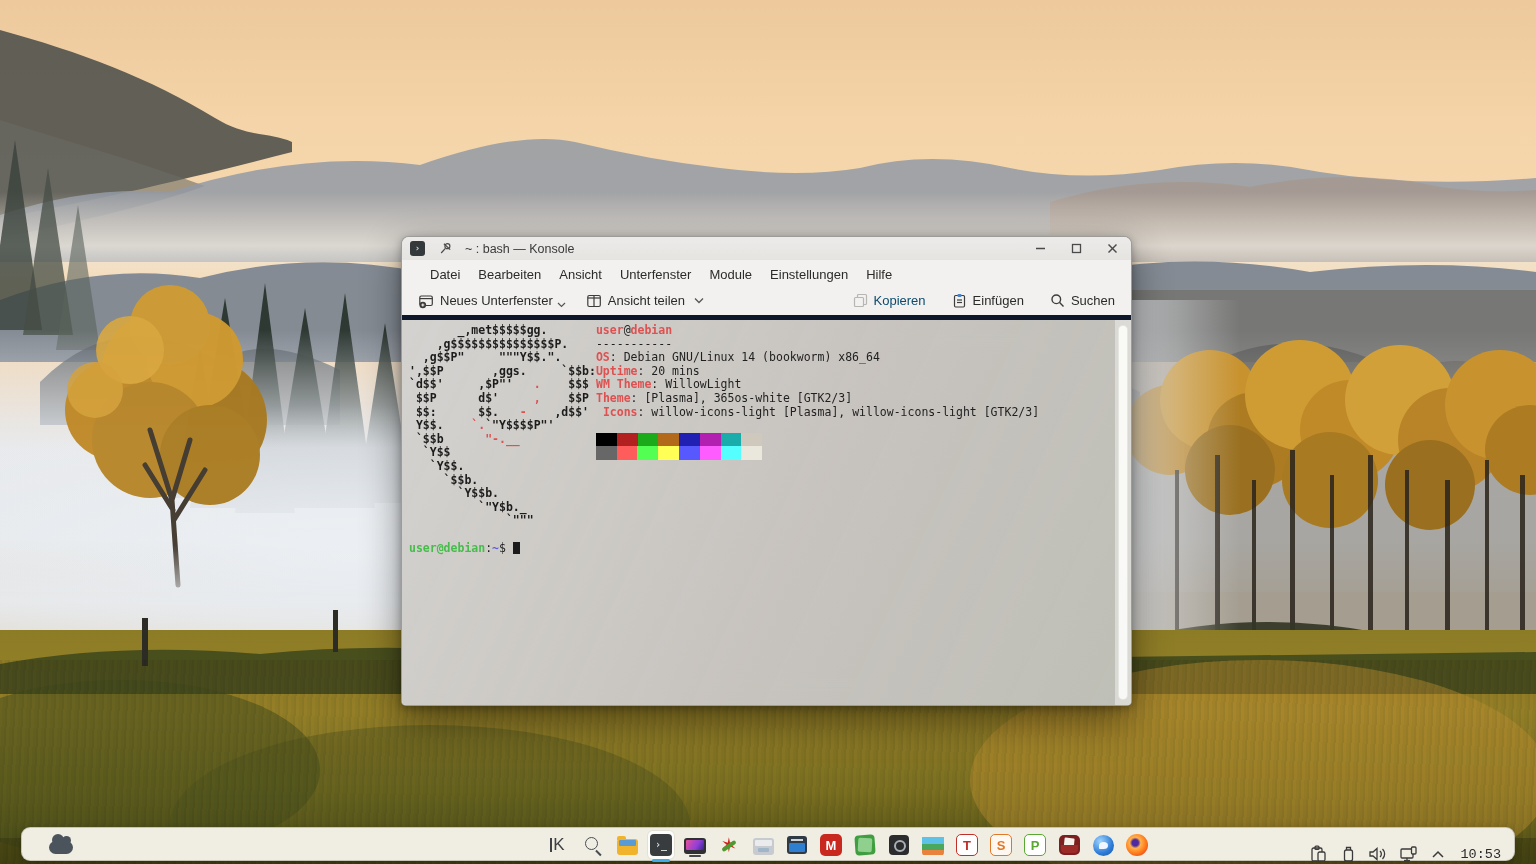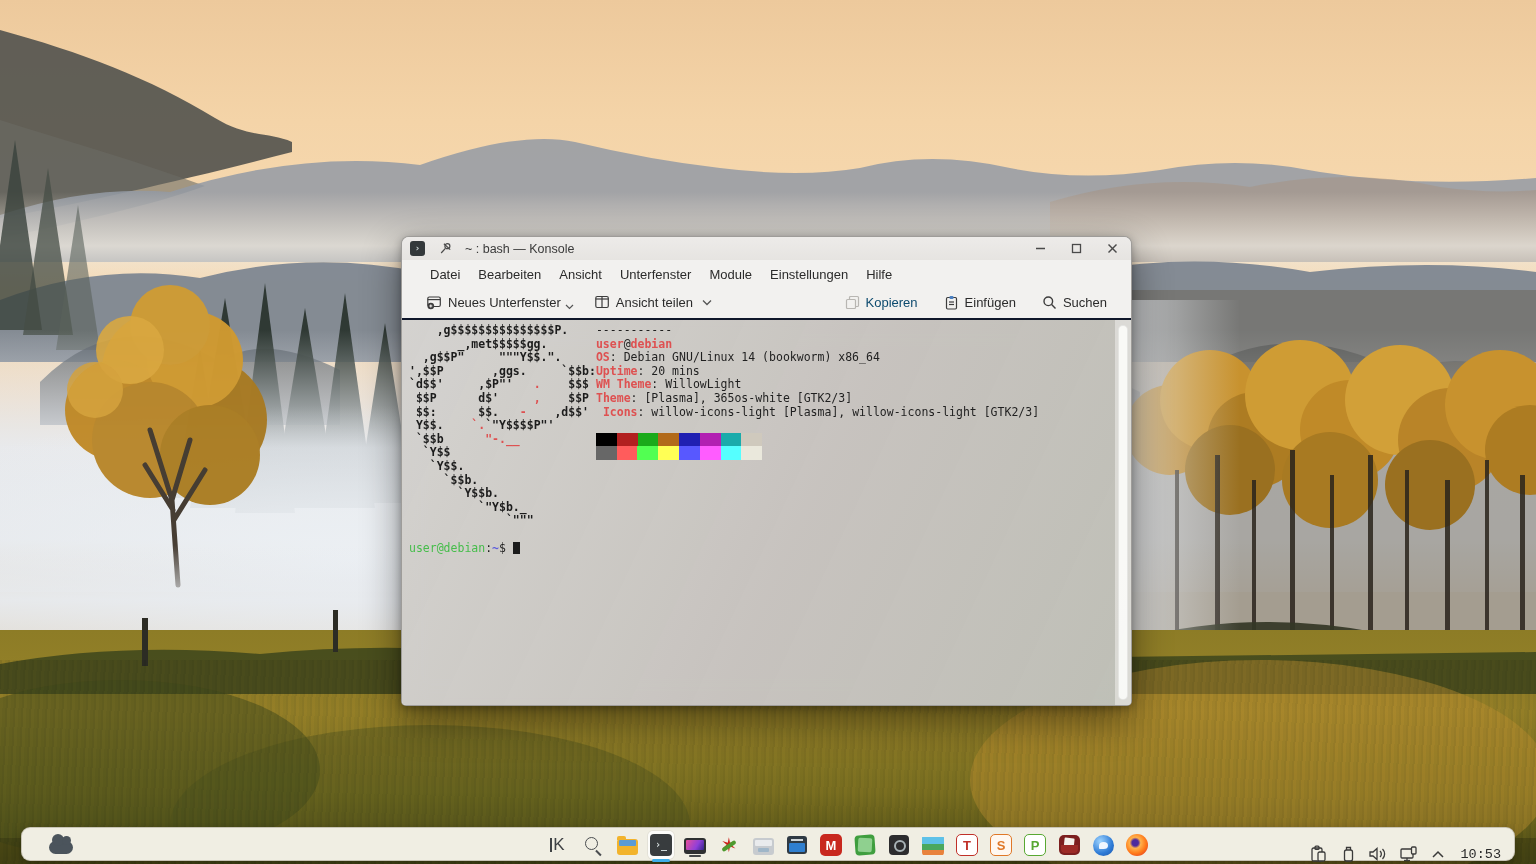--- a/index.html
+++ b/index.html
@@ -25,38 +25,38 @@
   .tb-appicon { width:15px; height:15px; background:#34393b; border-radius:3px; margin-left:2px;
     color:#cfd8d8; font:bold 9px/15px "DejaVu Sans Mono",monospace; text-align:center; }
   .tb-pin { margin-left:14px; display:flex; }
   .tb-title { margin-left:13px; font-size:12.5px; color:#3a3a3a; }
   .win-buttons { margin-left:auto; display:flex; align-items:center; }
   .win-btn { width:26px; height:20px; display:flex; align-items:center; justify-content:center; margin-left:10px; }
 
   .menubar { height:26px; background:#f2f1ef; display:flex; align-items:flex-end; padding-left:19px; flex:0 0 auto; }
   .menu-item { font-size:13px; color:#2b2b2b; padding:4px 9px; border-radius:3px; }
 
-  .toolbar { height:34px; background:#f2f1ef; display:flex; align-items:center; padding:0 18px;
-    border-bottom:2px solid #0f172a; flex:0 0 auto; }
+  .toolbar { height:34px; background:#f2f1ef; display:flex; align-items:center; padding:0 10px;
+    border-bottom:5px solid #0f172a; flex:0 0 auto; }
   .tool-btn { display:flex; align-items:center; gap:6px; font-size:13px; color:#2b2b2b; padding:5px 6px; border-radius:4px; }
   .tool-btn.disabled { color:#0c4a6e; }
   .tool-right { margin-left:auto; display:flex; align-items:center; gap:14px; }
   .chev-small { margin-top:9px; margin-left:-2px; }
 
   .term-wrap { flex:1 1 auto; position:relative; overflow:hidden; }
   .term-bg { position:absolute; inset:0;
     background:linear-gradient(115deg, rgba(207,205,202,.85), rgba(189,185,180,.82) 55%, rgba(177,179,168,.8));
     backdrop-filter: blur(12px) saturate(.85); }
   .term-content { position:absolute; left:0; top:0; right:16px; bottom:0; padding:4px 0 0 7px;
     font:11.5px "DejaVu Sans Mono", monospace; }
   .tline { white-space:pre; height:13.6px; line-height:13.6px; }
   .sa { color:#1c1c1c; font-weight:bold; }
   .sr { color:#de5151; font-weight:bold; }
   .st { color:#1f1f1f; }
-  .sg { color:#46bd4b; font-weight:normal; }
+  .sg { color:#46bd4b; font-weight:bold; }
   .sb { color:#5c5cdd; font-weight:bold; }
   .pblock { display:inline-block; width:3ch; height:13.6px; vertical-align:top; }
   .cursor { display:inline-block; width:7px; height:12px; background:#1b1b1b; vertical-align:-2px; }
   .scroll-strip { position:absolute; top:0; bottom:0; right:0; width:16px; background:rgba(240,239,236,.55); }
   .scroll-thumb { position:absolute; top:5px; bottom:5px; right:3px; width:10px; border-radius:5px;
     background:rgba(252,252,250,.9); border:1px solid rgba(0,0,0,.08); }
 
   
   .taskbar { position:absolute; left:21px; right:21px; top:827px; height:34px;
     background:#f0eee3; border:1px solid rgba(110,100,80,.3); border-radius:9px;
@@ -330,22 +330,22 @@
             <line x1="9.6" y1="9.6" x2="13.5" y2="13.5"></line>
         </svg>
         <span>Suchen</span>
       </div>
     </div>
   </div>
 
   <div class="term-wrap">
     <div class="term-bg"></div>
     <div class="term-content">
+        <div class="tline"><span class="sa">       _,met$$$$$gg.       </span><span class="sr">user</span><span class="st">@</span><span class="sr">debian</span></div>
         <div class="tline"><span class="sa">    ,g$$$$$$$$$$$$$$$P.    </span><span class="st">-----------</span></div>
-        <div class="tline"><span class="sa">       _,met$$$$$gg.       </span><span class="sr">user</span><span class="st">@</span><span class="sr">debian</span></div>
         <div class="tline"><span class="sa">  ,g$$P"     """Y$$.".     </span><span class="sr">OS</span><span class="st">: Debian GNU/Linux 14 (bookworm) x86_64</span></div>
         <div class="tline"><span class="sa">',$$P       ,ggs.     `$$b:</span><span class="sr">Uptime</span><span class="st">: 20 mins</span></div>
         <div class="tline"><span class="sa">`d$$'     ,$P"'   </span><span class="sr">.</span><span class="sa">    $$$ </span><span class="sr">WM Theme</span><span class="st">: WillowLight</span></div>
         <div class="tline"><span class="sa"> $$P      d$'     </span><span class="sr">,</span><span class="sa">    $$P </span><span class="sr">Theme</span><span class="st">: [Plasma], 365os-white [GTK2/3]</span></div>
         <div class="tline"><span class="sa"> $$:      $$.   </span><span class="sr">-</span><span class="sa">    ,d$$'  </span><span class="sr">Icons</span><span class="st">: willow-icons-light [Plasma], willow-icons-light [GTK2/3]</span></div>
         <div class="tline"><span class="sa"> Y$$.    </span><span class="sr">`.</span><span class="sa">`"Y$$$$P"'      </span></div>
         <div class="tline"><span class="sa"> `$$b      </span><span class="sr">"-.__</span><span class="sa">           </span><span class="pblock" style="background: rgb(0, 0, 0);"></span><span class="pblock" style="background: rgb(178, 32, 32);"></span><span class="pblock" style="background: rgb(26, 170, 26);"></span><span class="pblock" style="background: rgb(178, 106, 26);"></span><span class="pblock" style="background: rgb(32, 32, 178);"></span><span class="pblock" style="background: rgb(178, 32, 178);"></span><span class="pblock" style="background: rgb(26, 171, 171);"></span><span class="pblock" style="background: rgb(207, 201, 189);"></span></div>
         <div class="tline"><span class="sa">  `Y$$                     </span><span class="pblock" style="background: rgb(103, 103, 103);"></span><span class="pblock" style="background: rgb(255, 92, 92);"></span><span class="pblock" style="background: rgb(82, 255, 82);"></span><span class="pblock" style="background: rgb(255, 255, 85);"></span><span class="pblock" style="background: rgb(88, 88, 255);"></span><span class="pblock" style="background: rgb(255, 92, 255);"></span><span class="pblock" style="background: rgb(85, 255, 255);"></span><span class="pblock" style="background: rgb(234, 232, 220);"></span></div>
         <div class="tline"><span class="sa">   `Y$$.                   </span></div>
         <div class="tline"><span class="sa">     `$$b.                 </span></div>

